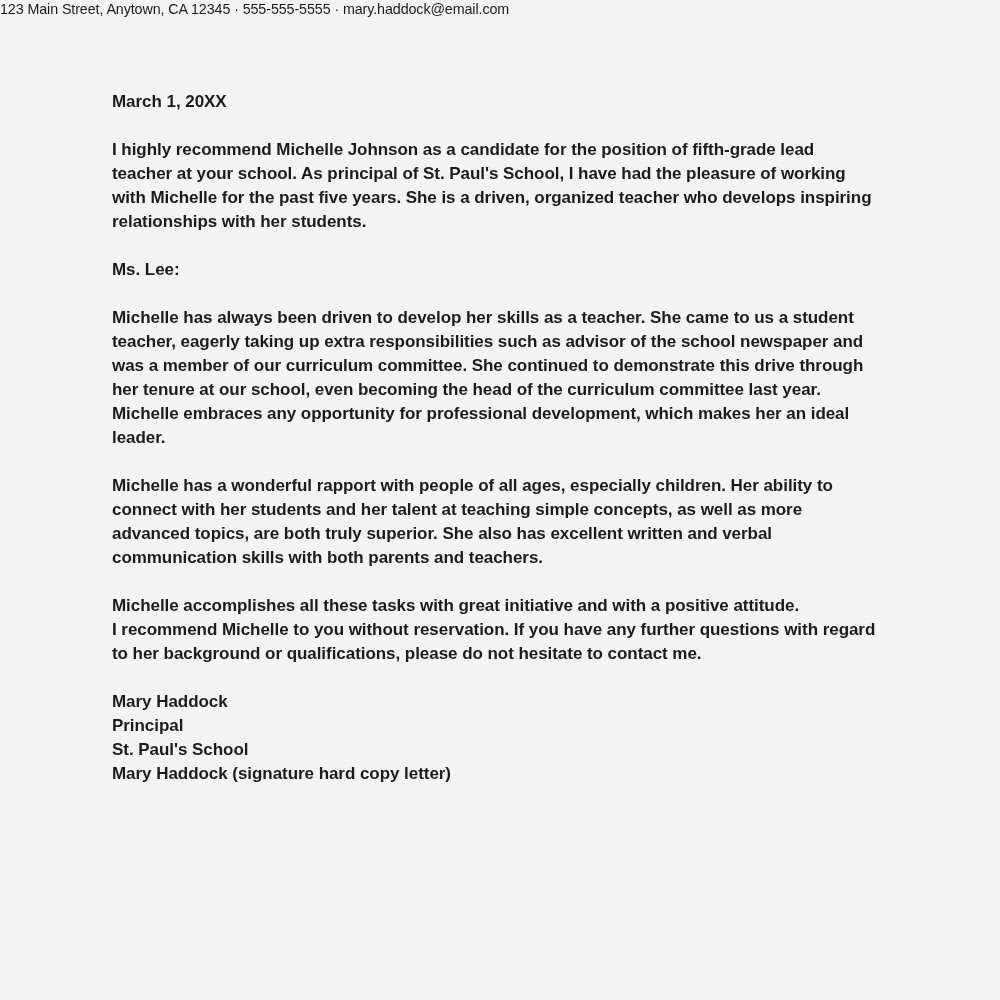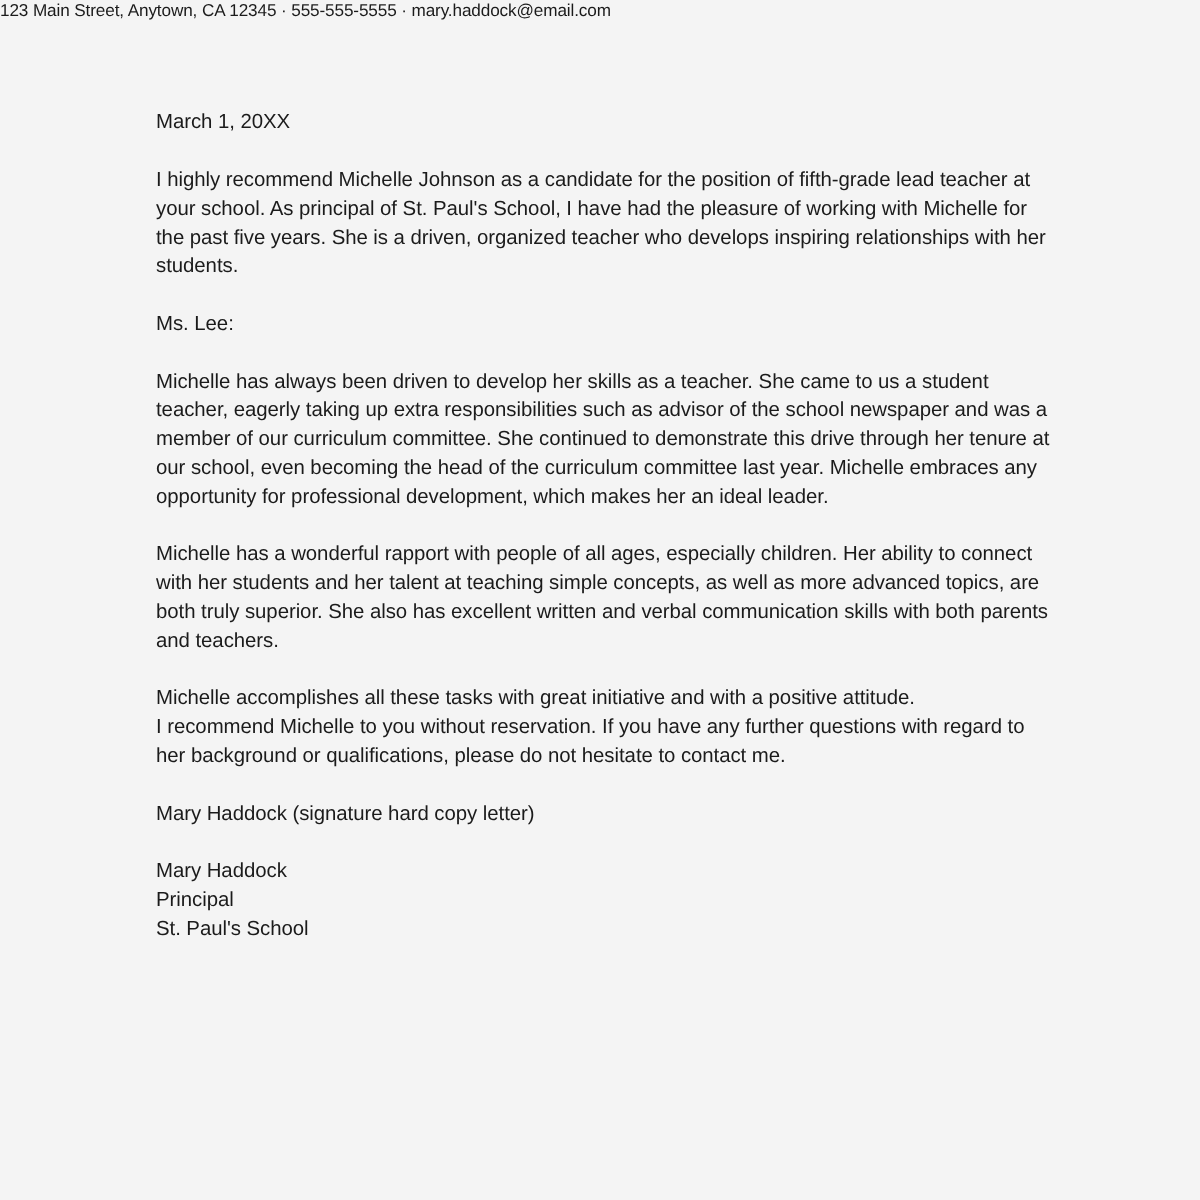--- a/index.html
+++ b/index.html
@@ -36,22 +36,23 @@
     position: absolute;
     top: 90px;
     left: 112px;
     width: 766px;
   }
   .blk {
     font-size: 17px;
     line-height: 24px;
     letter-spacing: -0.05px;
     color: #1b1b1b;
-    margin: 0 0 24px 18px;
+    margin: 0 0 24px 0;
     white-space: pre-line;
+    font-weight: bold;
   }
   .blk.last {
     margin-bottom: 0;
   }
 </style>
 </head>
 <body>
 
 <div class="page">
 
@@ -67,20 +68,20 @@
     <p class="blk">Ms. Lee:</p>
 
     <p class="blk">Michelle has always been driven to develop her skills as a teacher. She came to us a student teacher, eagerly taking up extra responsibilities such as advisor of the school newspaper and was a member of our curriculum committee. She continued to demonstrate this drive through her tenure at our school, even becoming the head of the curriculum committee last year. Michelle embraces any opportunity for professional development, which makes her an ideal leader.</p>
 
     <p class="blk">Michelle has a wonderful rapport with people of all ages, especially children. Her ability to connect with her students and her talent at teaching simple concepts, as well as more advanced topics, are both truly superior. She also has excellent written and verbal communication skills with both parents and teachers.</p>
 
     <p class="blk">Michelle accomplishes all these tasks with great initiative and with a positive attitude.
 I recommend Michelle to you without reservation. If you have any further questions with regard to her background or qualifications, please do not hesitate to contact me.</p>
 
 
-    <p class="blk">Mary Haddock (signature hard copy letter)</p>
-
     <p class="blk last">Mary Haddock
 Principal
 St. Paul's School</p>
+
+    <p class="blk">Mary Haddock (signature hard copy letter)</p>
 
   </div>
 </div>
 
 </body></html>

